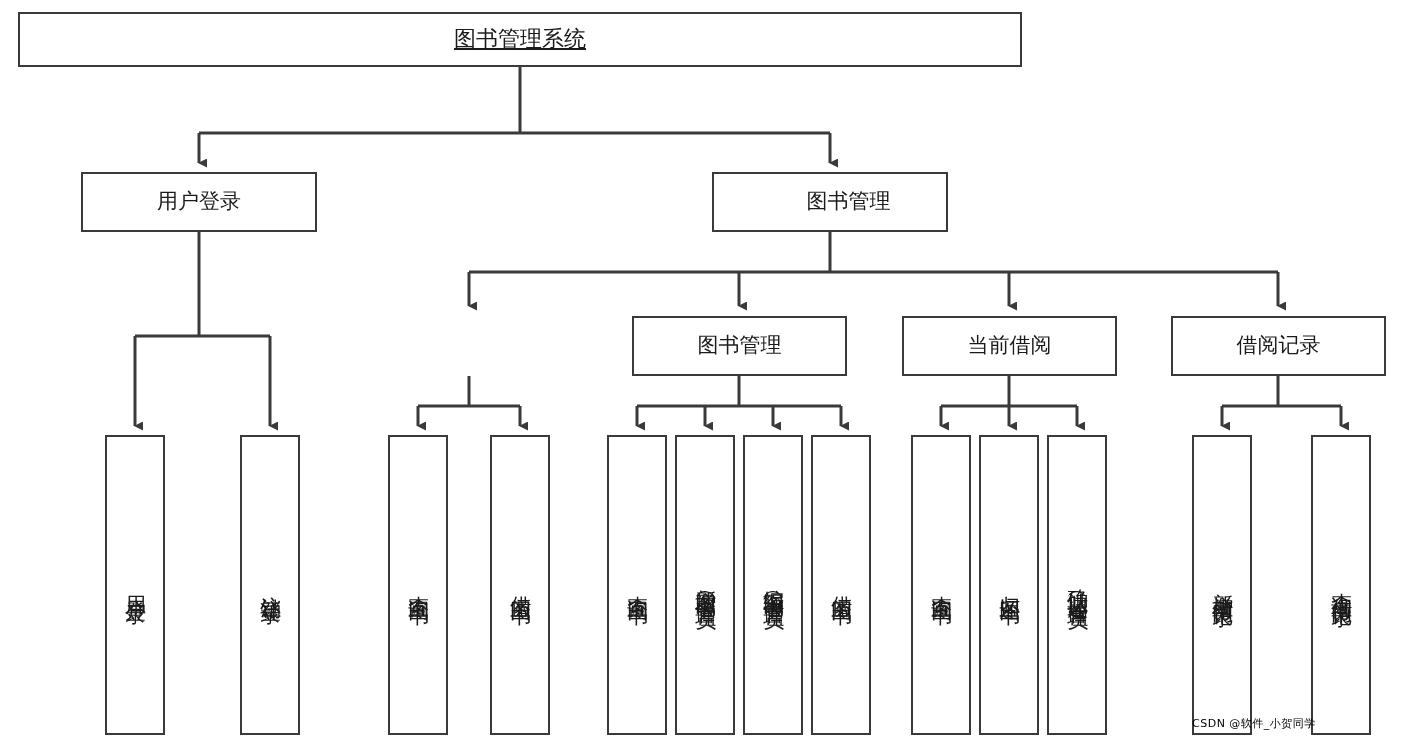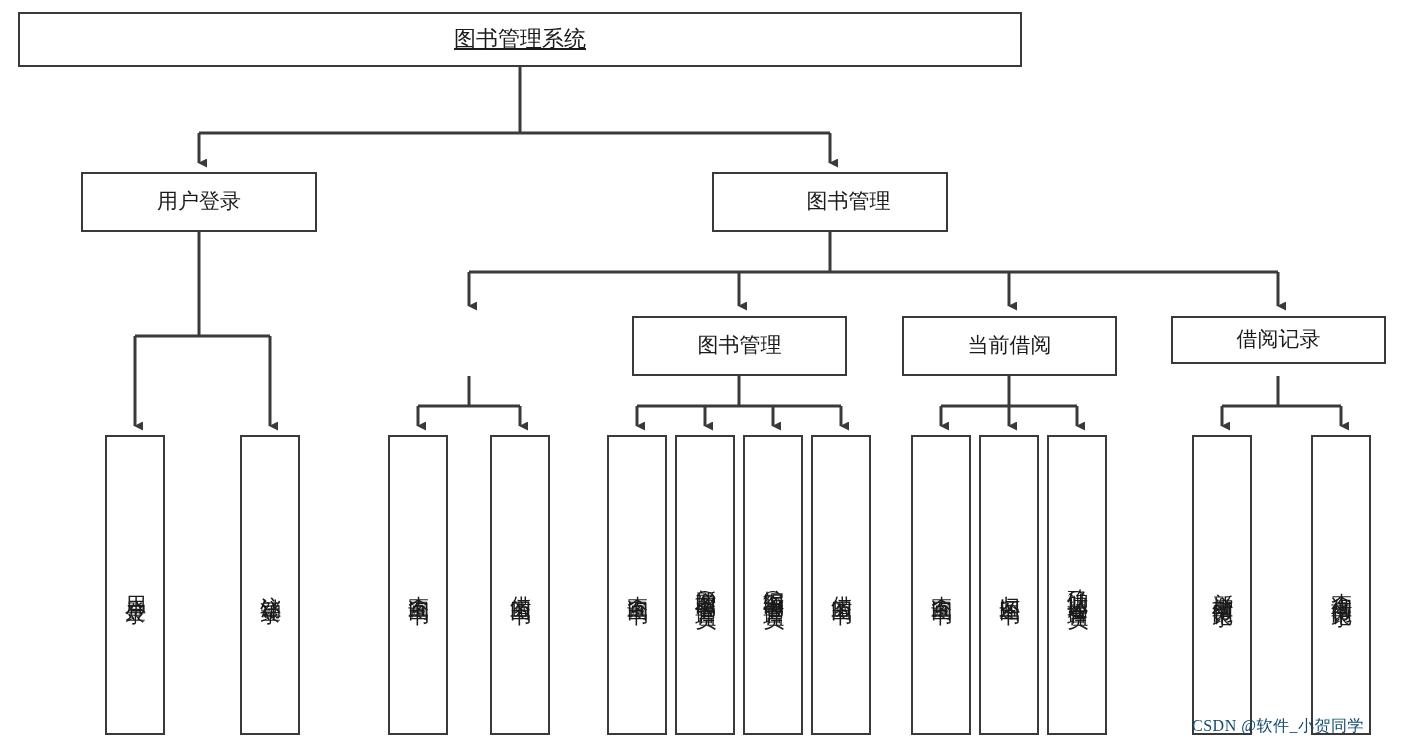--- a/index.html
+++ b/index.html
@@ -49,26 +49,25 @@
     letter-spacing: 3px;
     padding-top: 6px;
     padding-bottom: 6px;
   }
   .node.root {
     font-size: 22px;
     text-decoration: underline;
   }
   .watermark {
     position: absolute;
-    font-size: 16px;
-    color: #0c4a6e;
+    font-size: 11px;
+    color: #000000;
     letter-spacing: 0.5px;
     white-space: nowrap;
     user-select: none;
-    font-family: Liberation Serif, serif;
   }
 </style>
 </head>
 <body>
 
 <div id="canvas">
 
   <svg class="connectors" viewBox="0 0 1405 747">
     <defs>
       <marker id="arrow" markerWidth="9" markerHeight="9" refX="4.5" refY="8" orient="auto" markerUnits="userSpaceOnUse">
@@ -119,21 +118,21 @@
     </g>
   </svg>
 
   <div class="node h root" style="left:18px; top:12px; width:1004px; height:55px;">图书管理系统</div>
 
   <div class="node h" style="left:81px; top:172px; width:236px; height:60px;">用户登录</div>
   <div class="node h" style="left:712px; top:172px; width:236px; height:60px;padding-left:37px;">图书管理</div>
 
   <div class="node h" style="left:632px; top:316px; width:215px; height:60px;">图书管理</div>
   <div class="node h" style="left:902px; top:316px; width:215px; height:60px;text-align:right;">当前借阅</div>
-  <div class="node h" style="left:1171px; top:316px; width:215px; height:48px;">借阅记录</div>
+  <div class="node h" style="left:1171px; top:316px; width:215px; height:60px;">借阅记录</div>
 
   <div class="node v" style="left:105px; top:435px; width:60px; height:300px;">用户登录</div>
   <div class="node v" style="left:240px; top:435px; width:60px; height:300px;">注销登录</div>
 
   <div class="node v" style="left:388px; top:435px; width:60px; height:300px;">查询图书</div>
   <div class="node v" style="left:490px; top:435px; width:60px; height:300px;">借阅图书</div>
 
   <div class="node v" style="left:607px; top:435px; width:60px; height:300px;">查询图书</div>
   <div class="node v" style="left:675px; top:435px; width:60px; height:300px;">新增图书（管理员）</div>
   <div class="node v" style="left:743px; top:435px; width:60px; height:300px;">编辑图书（管理员）</div>

